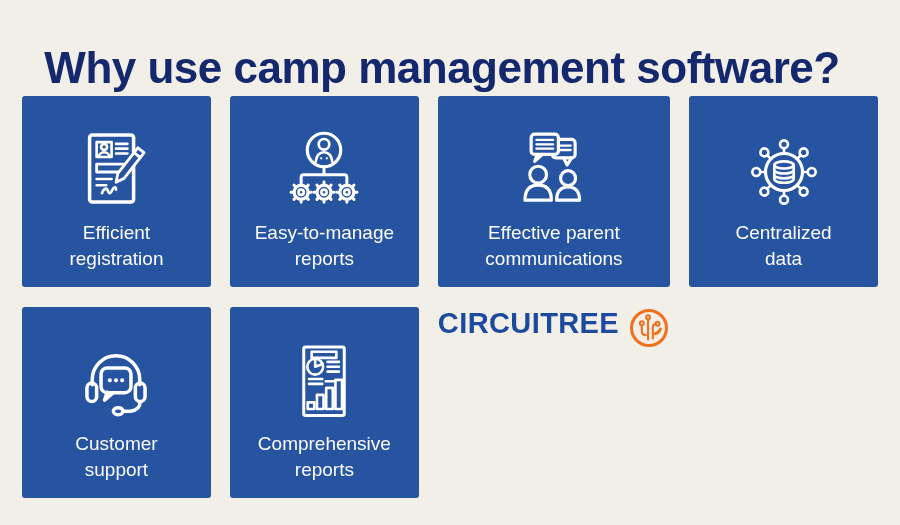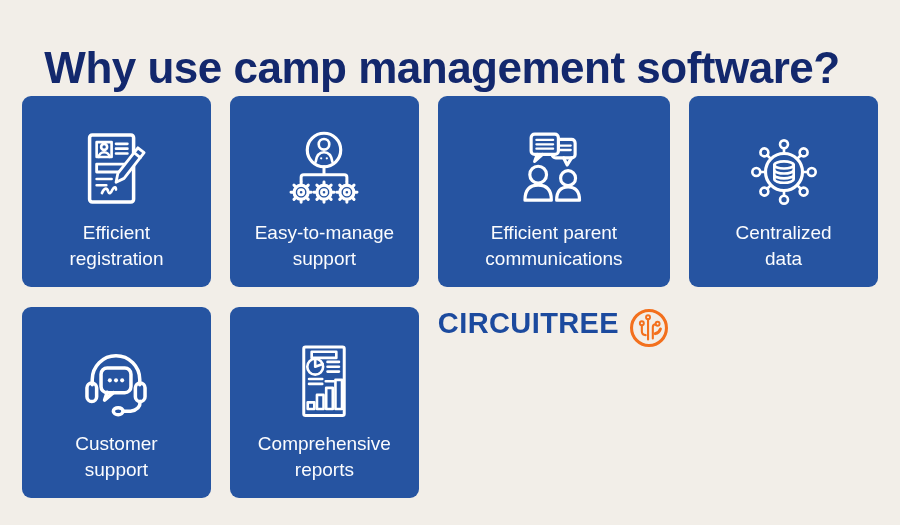--- a/index.html
+++ b/index.html
@@ -25,21 +25,21 @@
   }
   .grid{
     position:absolute;left:22px;right:22px;top:96px;bottom:27px;
     display:grid;
     grid-template-columns:repeat(4,1fr);
     grid-template-rows:1fr 1fr;
     column-gap:19px;row-gap:20px;
   }
   .tile{
     background:var(--tile);
-    border-radius:9px;
+    border-radius:3px;
     display:flex;flex-direction:column;align-items:center;
     padding:28px 8px 15px 8px;
   }
   .tile-icon-wrap{
     flex:1;display:flex;align-items:center;justify-content:center;
     width:100%;
   }
   .tile-icon-wrap svg{display:block;}
   .tile-label{
     color:var(--tile-text);
@@ -101,39 +101,39 @@
         <path d="M40.5,38.5 c1,-8 4.5,-11 9.5,-11 c5,0 8.5,3 9.5,11" stroke-width="3"></path>
         <circle class="dotfill" cx="46.8" cy="34.5" r="1.3"></circle>
         <circle class="dotfill" cx="53.2" cy="34.5" r="1.3"></circle>
         <path d="M50,44 v9 M24,60.5 v-4.5 q0,-3 3,-3 h46 q3,0 3,3 v4.5" stroke-width="3.4"></path>
         <use href="#gear" x="24" y="73"></use>
         <use href="#gear" x="50" y="73"></use>
         <use href="#gear" x="76" y="73"></use>
       </svg>
     </div>
     <div class="tile-label">Easy-to-manage
-support</div>
+reports</div>
   </div>
 
   <div class="tile">
     <div class="tile-icon-wrap">
       <svg class="iconart" width="94" height="88" viewBox="0 0 100 100" stroke-width="3.6">
         <rect x="48" y="13" width="26" height="21" rx="4"></rect>
         <path d="M61,34 l4,8 l5,-8"></path>
         <path d="M56,20 h13 M56,25 h13" stroke-width="2.6"></path>
         <rect class="occlude" x="24" y="7" width="31" height="23" rx="4"></rect>
         <path d="M31,30 l-3,8 l9,-8"></path>
         <path d="M30,13.5 h19 M30,18.5 h19 M30,23.5 h19" stroke-width="2.6"></path>
         <circle cx="32" cy="53" r="9.5"></circle>
         <path d="M17,82 q0,-17 15,-17 q15,0 15,17 z"></path>
         <circle cx="66" cy="57" r="8.5"></circle>
         <path d="M53,82 q0,-15 13,-15 q13,0 13,15 z"></path>
       </svg>
     </div>
-    <div class="tile-label">Efficient parent
+    <div class="tile-label">Effective parent
 communications</div>
   </div>
 
   <div class="tile">
     <div class="tile-icon-wrap">
       <svg class="iconart" width="94" height="88" viewBox="0 0 100 100" stroke-width="3.6">
         <circle cx="50" cy="50" r="21"></circle>
         <ellipse cx="50" cy="42" rx="11" ry="4" stroke-width="3"></ellipse>
         <path d="M39,42 v16 a11,4.2 0 0 0 22,0 v-16 M39,47.5 a11,4.2 0 0 0 22,0 M39,53 a11,4.2 0 0 0 22,0" stroke-width="3"></path>
         <path d="M71,50 h6 M64.9,64.9 l4.2,4.2 M50,71 v6 M35.1,64.9 l-4.2,4.2 M29,50 h-6 M35.1,35.1 l-4.2,-4.2 M50,29 v-6 M64.9,35.1 l4.2,-4.2" stroke-width="3"></path>

